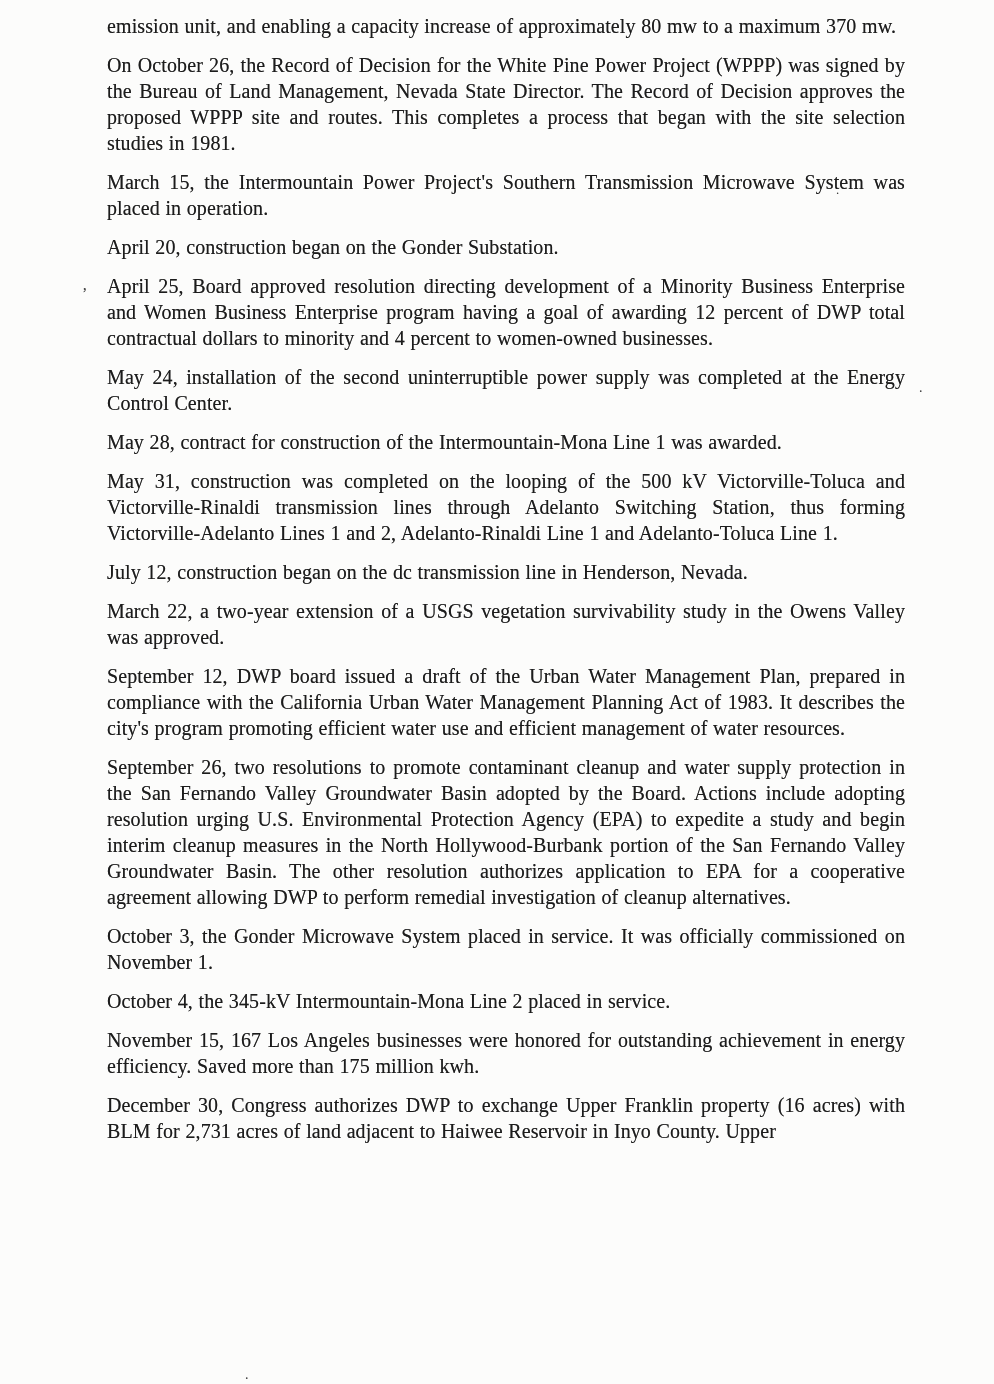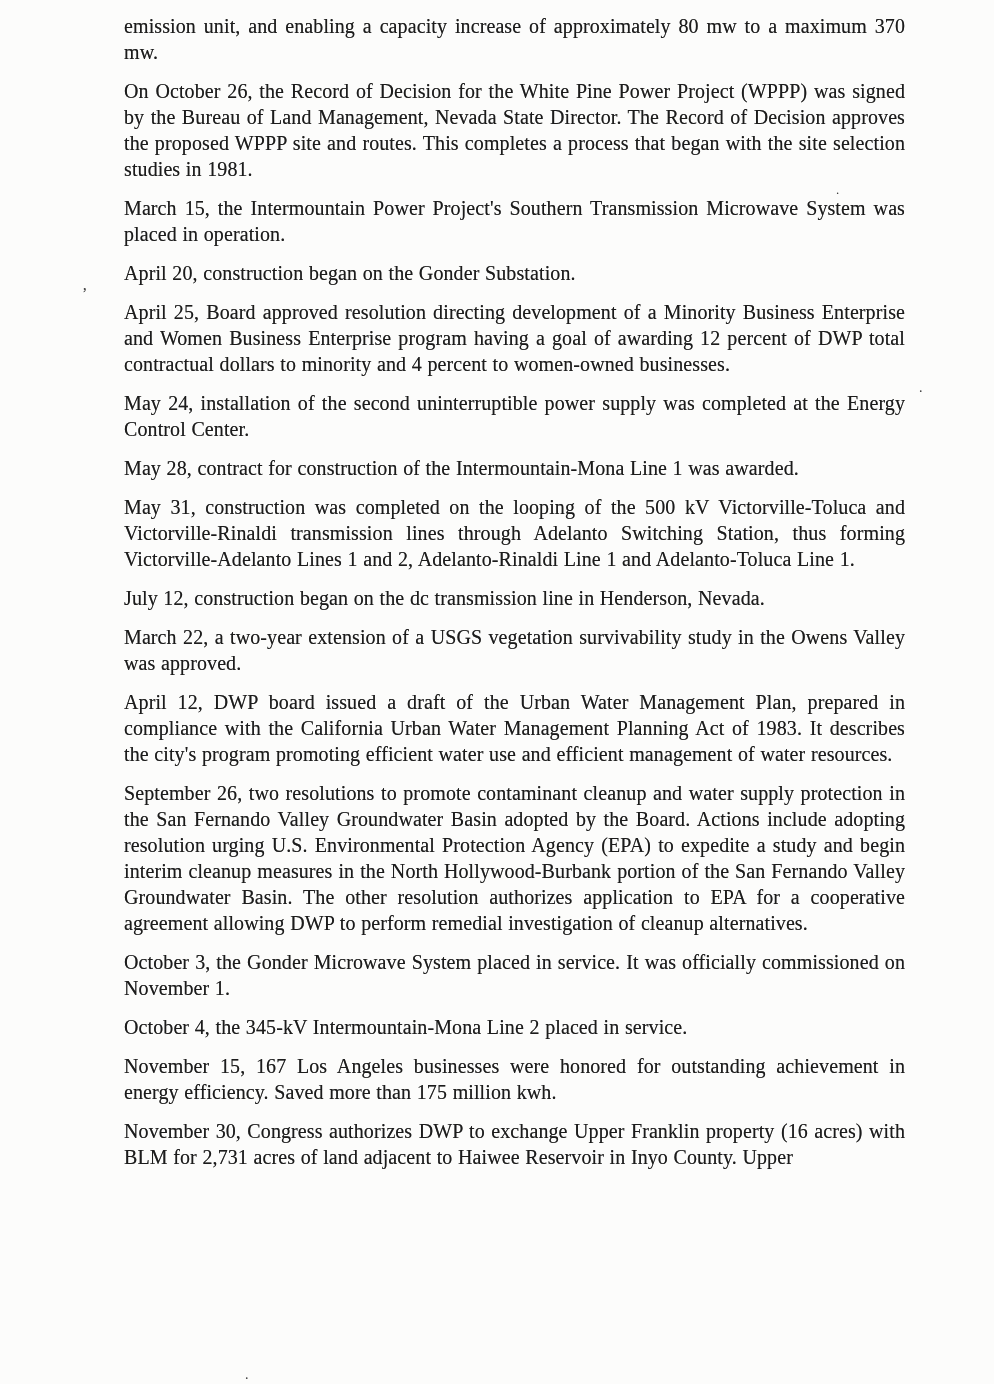--- a/index.html
+++ b/index.html
@@ -12,21 +12,21 @@
     width: 994px;
     height: 1384px;
     background: #fcfcfb;
     overflow: hidden;
     font-family: "Liberation Serif", "DejaVu Serif", serif;
     color: #1c1c1c;
     box-sizing: border-box;
     padding: 13px 89px 0 107px;
   }
   .page p {
-    margin: 0 0 13px 17px;
+    margin: 0 0 13px 0;
     font-size: 20px;
     line-height: 26px;
     text-align: justify;
     letter-spacing: 0.1px;
     word-spacing: 0.5px;
     -webkit-font-smoothing: antialiased;
   }
   
   .page p {
     text-shadow: 0 0 0.4px rgba(20,20,20,0.55);
@@ -51,25 +51,25 @@
   <p>emission unit, and enabling a capacity increase of approximately 80 mw to a maximum 370 mw.</p>
   <p>On October 26, the Record of Decision for the White Pine Power Project (WPPP) was signed by the Bureau of Land Management, Nevada State Director. The Record of Decision approves the proposed WPPP site and routes. This completes a process that began with the site selection studies in 1981.</p>
   <p>March 15, the Intermountain Power Project's Southern Transmission Microwave System was placed in operation.</p>
   <p>April 20, construction began on the Gonder Substation.</p>
   <p>April 25, Board approved resolution directing development of a Minority Business Enterprise and Women Business Enterprise program having a goal of awarding 12 percent of DWP total contractual dollars to minority and 4 percent to women-owned businesses.</p>
   <p>May 24, installation of the second uninterruptible power supply was completed at the Energy Control Center.</p>
   <p>May 28, contract for construction of the Intermountain-Mona Line 1 was awarded.</p>
   <p>May 31, construction was completed on the looping of the 500 kV Victorville-Toluca and Victorville-Rinaldi transmission lines through Adelanto Switching Station, thus forming Victorville-Adelanto Lines 1 and 2, Adelanto-Rinaldi Line 1 and Adelanto-Toluca Line 1.</p>
   <p>July 12, construction began on the dc transmission line in Henderson, Nevada.</p>
   <p>March 22, a two-year extension of a USGS vegetation survivability study in the Owens Valley was approved.</p>
-  <p>April 12, DWP board issued a draft of the Urban Water Management Plan, prepared in compliance with the California Urban Water Management Planning Act of 1983. It describes the city's program promoting efficient water use and efficient management of water resources.</p>
+  <p>September 12, DWP board issued a draft of the Urban Water Management Plan, prepared in compliance with the California Urban Water Management Planning Act of 1983. It describes the city's program promoting efficient water use and efficient management of water resources.</p>
   <p>September 26, two resolutions to promote contaminant cleanup and water supply protection in the San Fernando Valley Groundwater Basin adopted by the Board. Actions include adopting resolution urging U.S. Environmental Protection Agency (EPA) to expedite a study and begin interim cleanup measures in the North Hollywood-Burbank portion of the San Fernando Valley Groundwater Basin. The other resolution authorizes application to EPA for a cooperative agreement allowing DWP to perform remedial investigation of cleanup alternatives.</p>
   <p>October 3, the Gonder Microwave System placed in service. It was officially commissioned on November 1.</p>
   <p>October 4, the 345-kV Intermountain-Mona Line 2 placed in service.</p>
   <p>November 15, 167 Los Angeles businesses were honored for outstanding achievement in energy efficiency. Saved more than 175 million kwh.</p>
-  <p>November 30, Congress authorizes DWP to exchange Upper Franklin property (16 acres) with BLM for 2,731 acres of land adjacent to Haiwee Reservoir in Inyo County. Upper</p>
+  <p>December 30, Congress authorizes DWP to exchange Upper Franklin property (16 acres) with BLM for 2,731 acres of land adjacent to Haiwee Reservoir in Inyo County. Upper</p>
 
   <span class="artifact apostrophe">’</span>
   <span class="artifact dot-right">.</span>
   <span class="artifact dot-mid">.</span>
   <span class="artifact dot-bottom">.</span>
 
 </div>
 
 </body></html>

